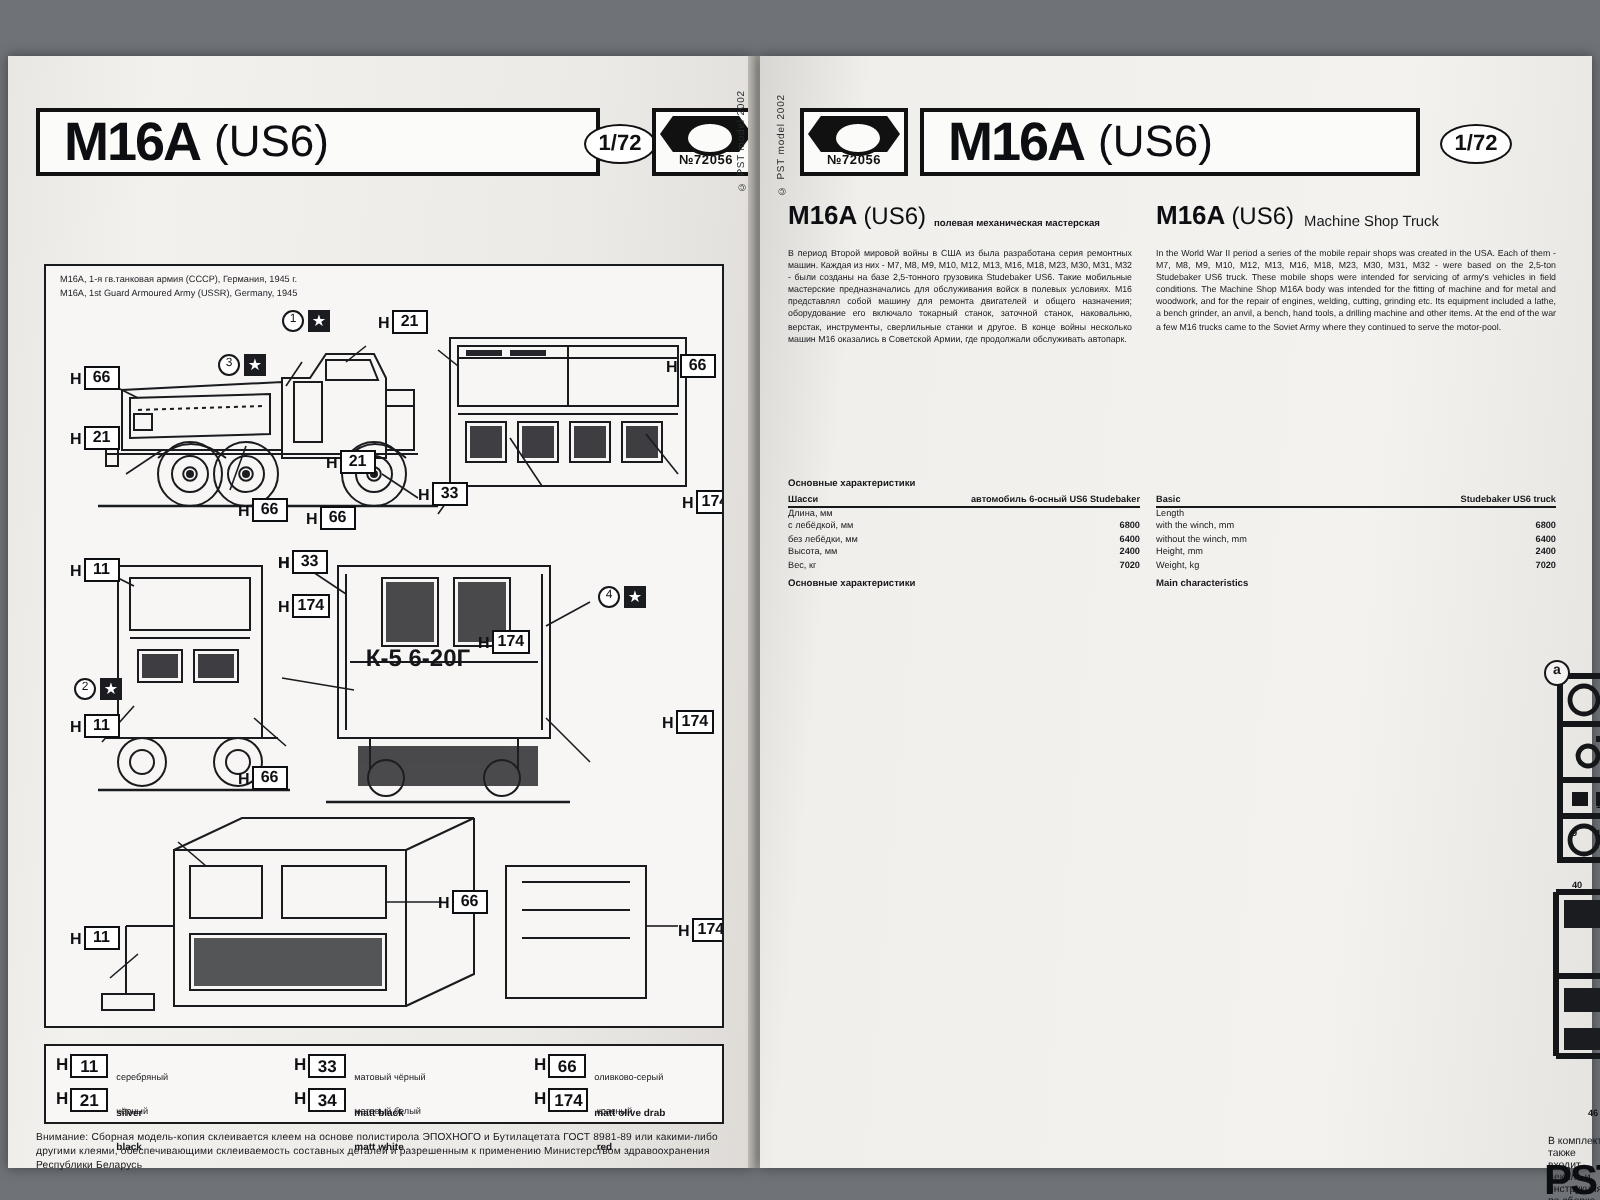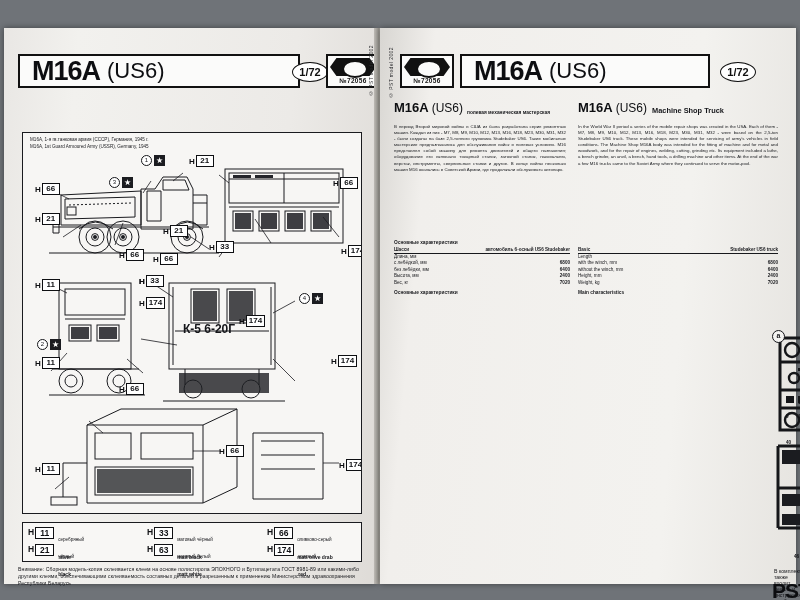--- a/index.html
+++ b/index.html
@@ -49,21 +49,21 @@
   .lgcell .ru{font-size:4.6px;line-height:5.2px;color:#17181c;white-space:nowrap;}
   .lgcell .en{font-size:5px;line-height:5.6px;color:#17181c;font-weight:bold;white-space:nowrap;}
 
   #warning{position:absolute;left:14px;top:538px;width:350px;font-size:5.1px;line-height:7.2px;color:#16171b;letter-spacing:.1px;}
 
   
   .desc-h{position:absolute;display:flex;align-items:flex-end;}
   .desc-h .m{font-size:13px;font-weight:bold;color:#0d0e11;}
   .desc-h .u{font-size:12px;color:#0d0e11;margin-left:3px;}
   .desc-h .s{font-size:4.8px;line-height:5.4px;color:#16171b;margin-left:4px;font-weight:bold;}
-  .desc-h .sb{font-size:7.4px;color:#16171b;margin-left:5px;font-weight:bold;}
+  .desc-h .sb{font-size:7.4px;color:#16171b;margin-left:5px;font-weight:normal;}
   .body-txt{position:absolute;font-size:4.4px;line-height:6.1px;color:#181a1e;text-align:justify;}
 
   
   .spec{position:absolute;font-size:4.6px;color:#17181c;}
   .spec .thead{border-bottom:1px solid #17181c;font-weight:bold;padding-bottom:1px;display:flex;justify-content:space-between;}
   .spec .trow{display:flex;justify-content:space-between;line-height:6.4px;}
   .spec .trow .k{white-space:nowrap;}
   .spec .trow .v{font-weight:bold;}
   .spec .mch{margin-top:4px;font-weight:bold;font-size:4.8px;}
 
@@ -353,21 +353,21 @@
           <span class="n">21</span>
         <span class="txt"><span class="ru">чёрный</span><br><span class="en">black</span></span>
       </div>
       <div class="lgcell" style="left:124px;top:4px;">
         <span class="h">H</span>
           <span class="n">33</span>
         <span class="txt"><span class="ru">матовый чёрный</span><br><span class="en">matt black</span></span>
       </div>
       <div class="lgcell" style="left:124px;top:21px;">
         <span class="h">H</span>
-          <span class="n">63</span>
+          <span class="n">34</span>
         <span class="txt"><span class="ru">матовый белый</span><br><span class="en">matt white</span></span>
       </div>
       <div class="lgcell" style="left:244px;top:4px;">
         <span class="h">H</span>
           <span class="n">66</span>
         <span class="txt"><span class="ru">оливково-серый</span><br><span class="en">matt olive drab</span></span>
       </div>
       <div class="lgcell" style="left:244px;top:21px;">
         <span class="h">H</span>
           <span class="n">174</span>

